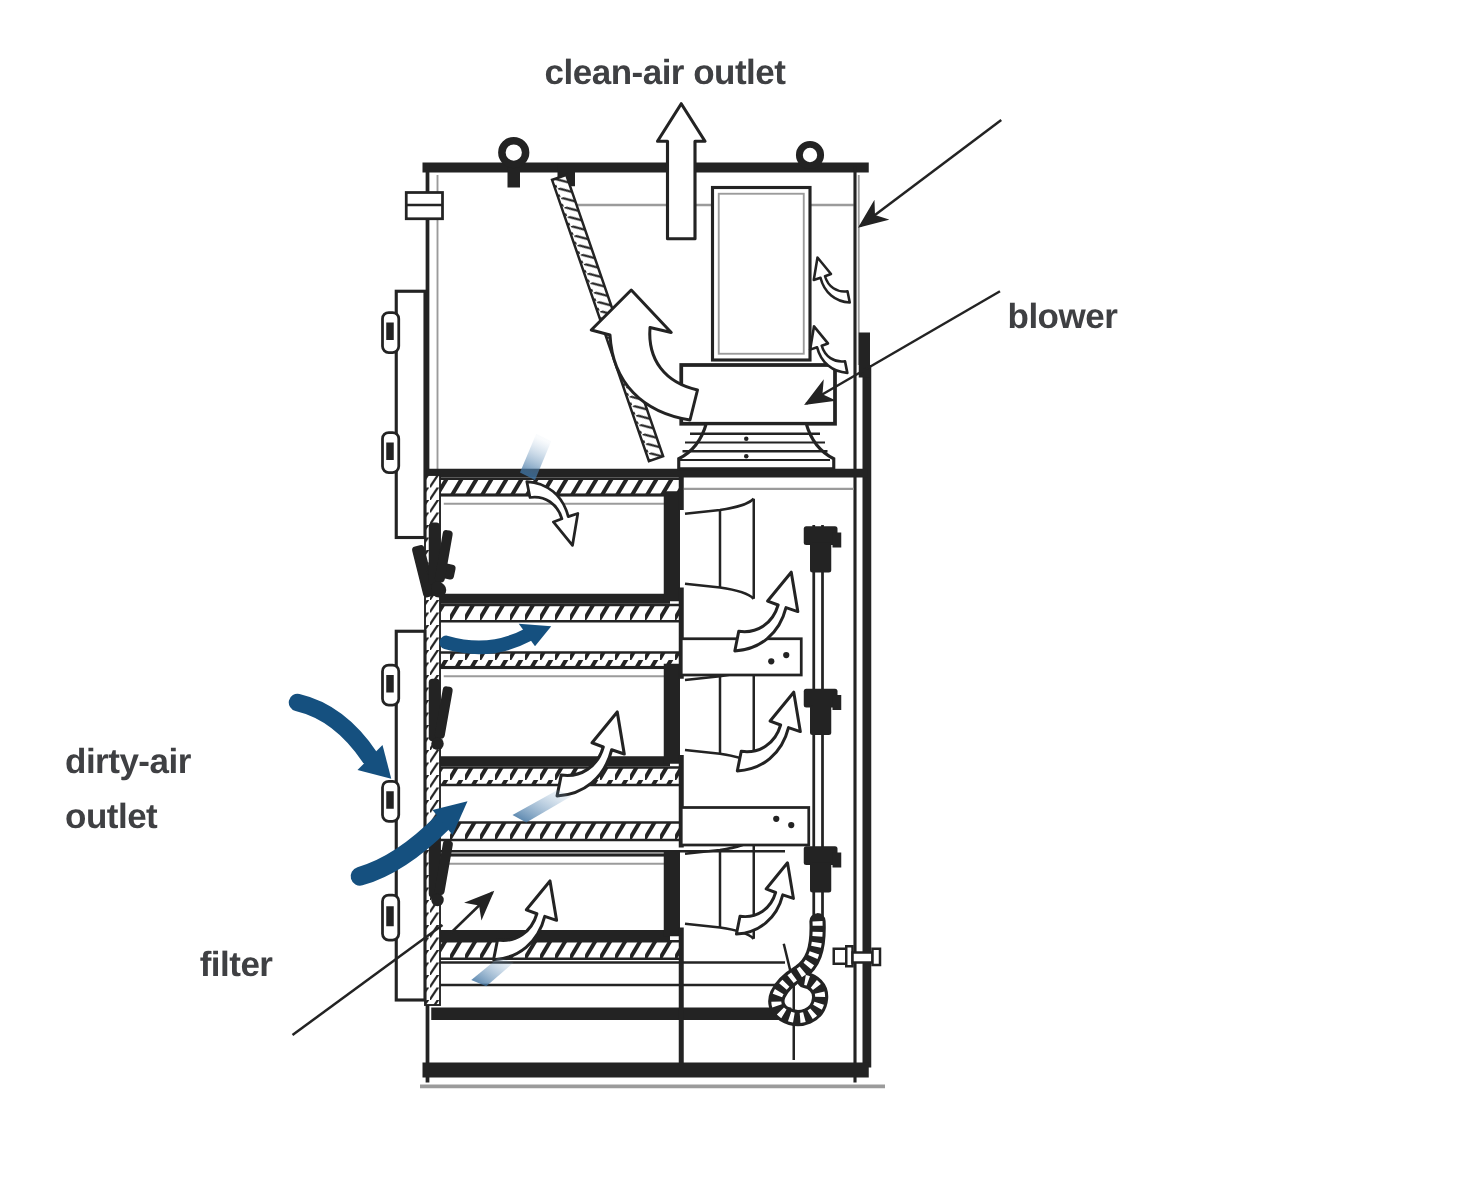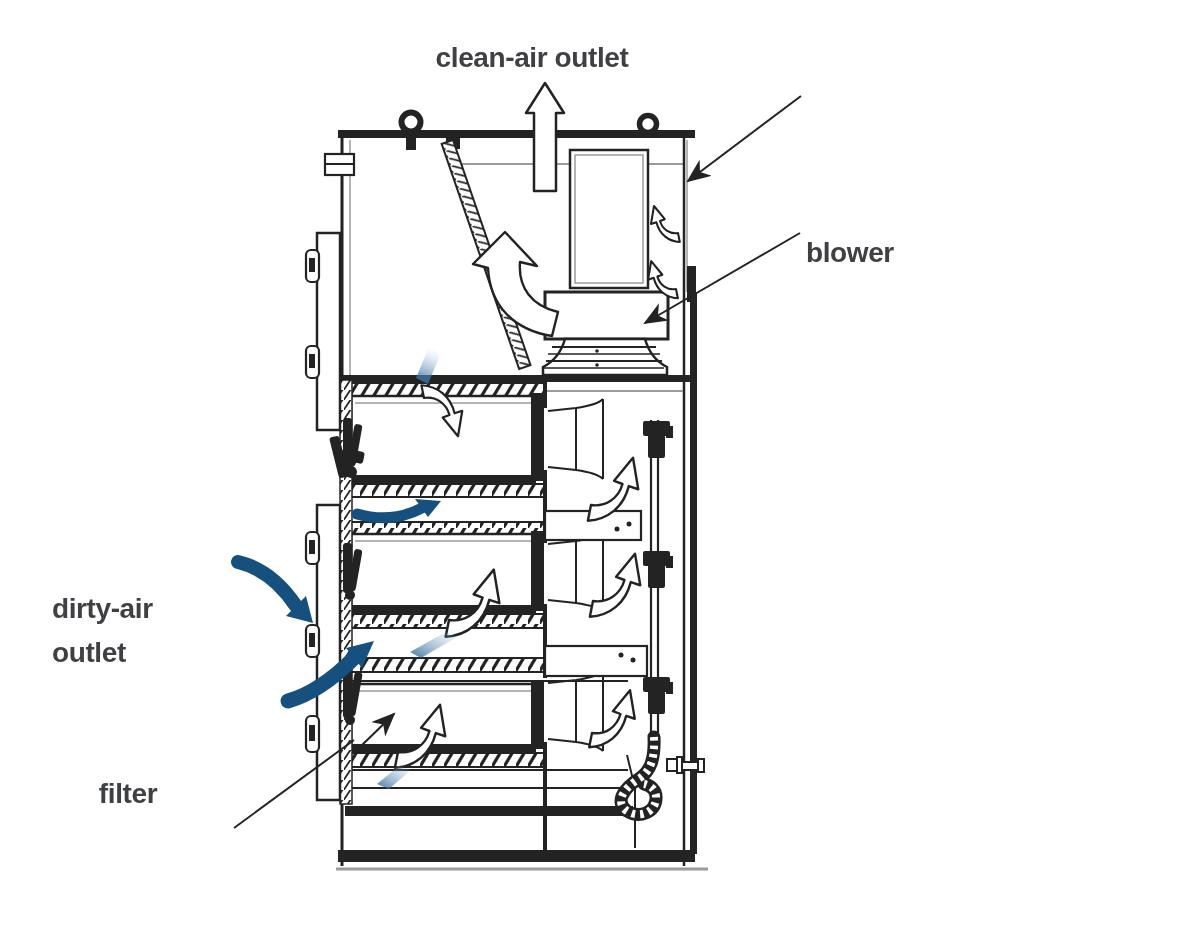--- a/index.html
+++ b/index.html
@@ -292,17 +292,17 @@
 
 <div class="lbl" style="left:806px;top:221px;margin-top:10px;">
   <span>blower</span>
 </div>
 
 <div class="lbl" style="left:52px;top:587px;width:160px;text-align:left;">
   <div>dirty-air</div>
   <div>outlet</div>
 </div>
 
-<div class="lbl" style="left:38px;top:772px;width:180px;text-align:center;">
+<div class="lbl" style="left:38px;top:750px;width:180px;text-align:right;">
   <div>filter</div>
 </div>
 
 </div>
 
 </body></html>

